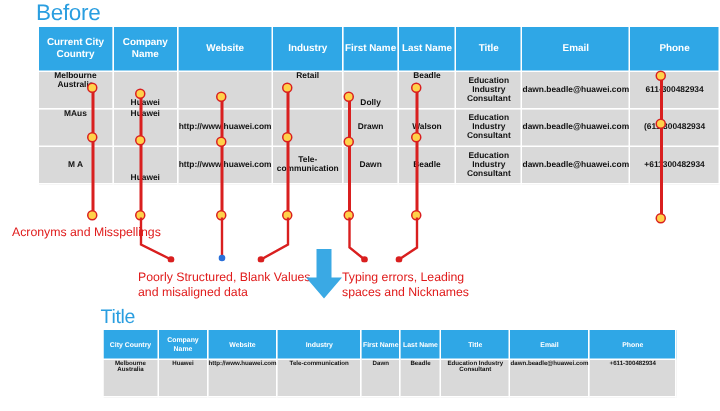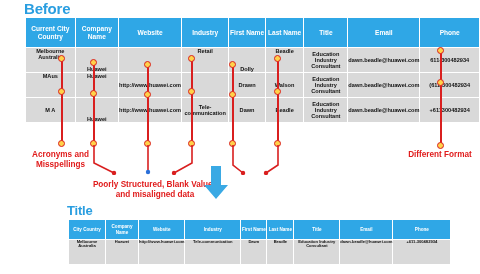--- a/index.html
+++ b/index.html
@@ -9,21 +9,21 @@
     font-family:"Liberation Sans", sans-serif;
     overflow:hidden;
     position:relative;
   }
   #stage{position:absolute;left:0;top:0;width:480px;height:274px;overflow:hidden;}
 
   
   .section-label{
     position:absolute;
     color:#2a9ee0;
-    font-weight:bold;
+    font-weight:normal;
     letter-spacing:-.2px;
   }
   #before-label{left:24px;top:0px;font-size:15px;}
   #after-label{left:67px;top:203px;font-size:13px;}
 
   
   .grid{position:absolute;border-collapse:collapse;table-layout:fixed;}
   .grid th{
     background:#2fa7e6;
     color:#ffffff;
@@ -67,22 +67,21 @@
     background:#ffd24a;border:1.5px solid #d91f1f;
     box-sizing:border-box;
   }
 
   .elbow{position:absolute;}
 
   
   .anno{
     position:absolute;
     color:#e01b1b;
-    font-weight:bold;
-    text-align:center;
+    font-weight:normal;
     line-height:1.18;
   }
 
   
   #big-arrow{position:absolute;left:203px;top:166px;width:26px;height:34px;}
 </style>
 </head>
 <body>
 
 <div id="stage">
@@ -217,22 +216,22 @@
     <div class="vline" style="left:440px;top:50px;height:98px;"></div>
     <div class="dot" style="left:437px;top:47px;"></div>
     <div class="dot" style="left:437px;top:79px;"></div>
     <div class="dot" style="left:437px;top:142px;"></div>
   </div>
 
   <div class="anno" id="anno-acronyms" style="left:8px;top:150px;width:105px;font-size:8.2px;">Acronyms and Misspellings</div>
 
   <div class="anno" id="anno-structure" style="left:92px;top:180px;width:126px;font-size:8.2px;">Poorly Structured, Blank Values and misaligned data</div>
 
-
-  <div class="anno" id="anno-format" style="left:405px;top:150px;width:70px;font-size:8.2px;">Different Format</div>
+  <div class="anno" id="anno-typing" style="left:228px;top:180px;width:108px;font-size:8.2px;">Typing errors, Leading spaces and Nicknames</div>
+
 
   <svg id="big-arrow" viewBox="0 0 26 34">
     <polygon points="8,0 18,0 18,19 25,19 13,33 1,19 8,19" fill="#3aa9e4"></polygon>
   </svg>
 
   <div class="section-label" id="after-label">Title</div>
 
   <table class="grid" id="tbl-after">
     <colgroup>
       <col style="width:37px">

